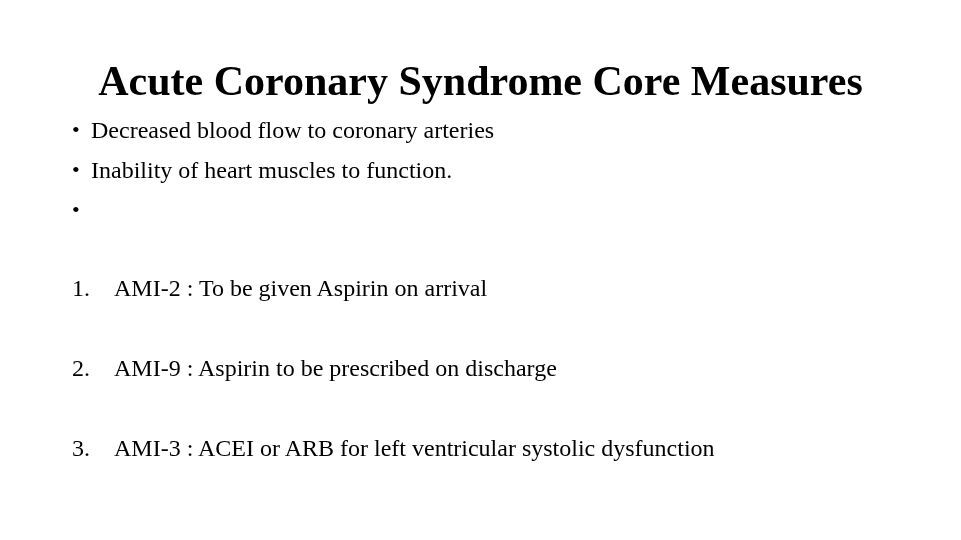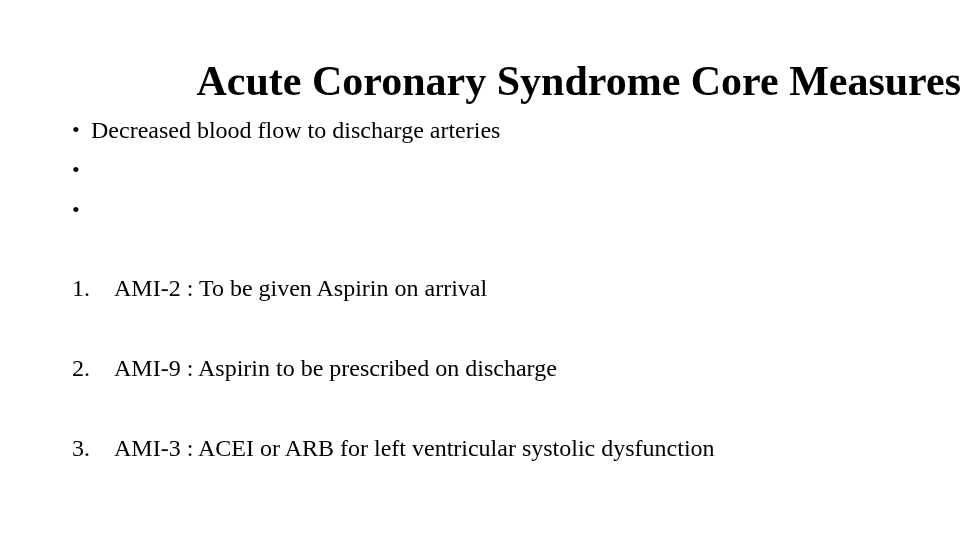--- a/index.html
+++ b/index.html
@@ -19,21 +19,21 @@
       position: absolute;
       left: 0; top: 0;
       width: 961px; height: 540px;
       background: #ffffff;
     }
     .title {
       position: absolute;
       left: 0;
       top: 55px;
       width: 961px;
-      text-align: right;
+      text-align: center;
       font-weight: bold;
       font-size: 42px;
       line-height: 52px;
       white-space: nowrap;
     }
     .bullets {
       position: absolute;
       left: 72px;
       top: 110px;
       margin: 0;
@@ -82,24 +82,25 @@
   </style>
 </head>
 <body>
 
 <div class="slide">
   <div class="title">Acute Coronary Syndrome Core Measures</div>
 
   <ul class="bullets">
     <li class="bullet">
       <span class="dot">•</span>
-      <span>Decreased blood flow to discharge arteries</span>
+      <span>Decreased blood flow to coronary arteries</span>
     </li>
     <li class="bullet">
       <span class="dot">•</span>
+      <span>Inability of heart muscles to function.</span>
     </li>
     <li class="bullet">
       <span class="dot">•</span>
     </li>
   </ul>
 
   <ol class="numbered">
     <li class="num-item">
       <span class="num">1.</span>
       <span class="text">AMI-2 : To be given Aspirin on arrival</span>

